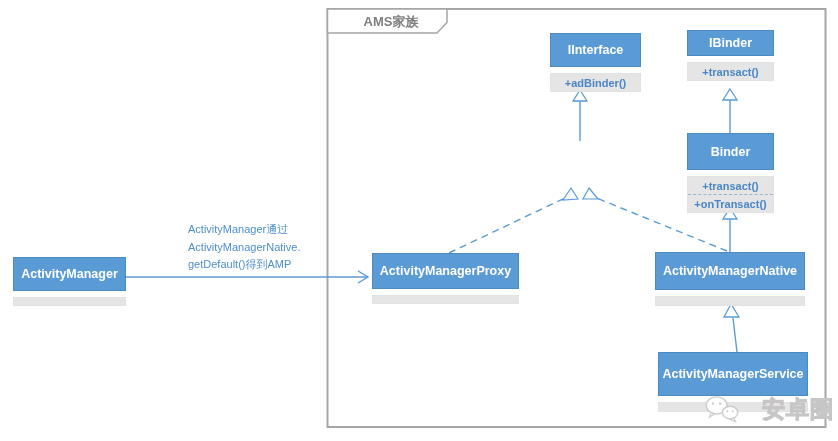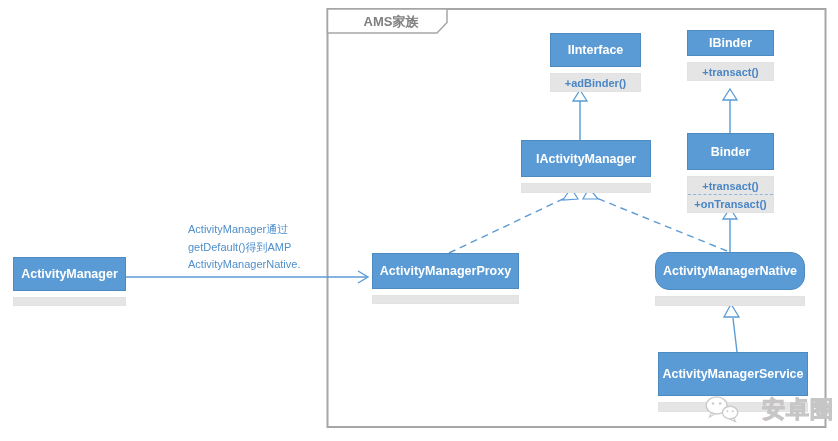--- a/index.html
+++ b/index.html
@@ -92,24 +92,20 @@
   <div class="class-box" style="left:13px;top:257px;width:113px;">
     <div class="class-header" style="height:34px;">ActivityManager</div>
     <div class="class-strip" style="height:9px;"></div>
   </div>
 
   <div class="class-box" style="left:372px;top:253px;width:147px;">
     <div class="class-header" style="height:36px;">ActivityManagerProxy</div>
     <div class="class-strip" style="height:9px;"></div>
   </div>
 
-  <div class="class-box" style="left:521px;top:140px;width:130px;">
-    <div class="class-header" style="height:37px;">IActivityManager</div>
-    <div class="class-strip" style="height:10px;"></div>
-  </div>
 
   <div class="class-box" style="left:534px;top:33px;width:91px;padding-left:16px;">
     <div class="class-header" style="height:34px;">IInterface</div>
     <div class="class-strip">
       <div class="method-row">+adBinder()</div>
     </div>
   </div>
 
   <div class="class-box" style="left:687px;top:30px;width:87px;">
     <div class="class-header" style="height:26px;">IBinder</div>
@@ -120,33 +116,33 @@
 
   <div class="class-box" style="left:687px;top:133px;width:87px;">
     <div class="class-header" style="height:37px;text-align:right;">Binder</div>
     <div class="class-strip">
       <div class="method-row">+transact()</div>
       <div class="method-row divided">+onTransact()</div>
     </div>
   </div>
 
   <div class="class-box" style="left:655px;top:252px;width:150px;">
-    <div class="class-header" style="height:38px;border-radius:14px;">ActivityManagerNative</div>
+    <div class="class-header" style="height:38px;">ActivityManagerNative</div>
     <div class="class-strip" style="height:10px;"></div>
   </div>
 
   <div class="class-box" style="left:658px;top:352px;width:150px;">
     <div class="class-header" style="height:44px;">ActivityManagerService</div>
     <div class="class-strip" style="height:10px;"></div>
   </div>
 
   <div class="annotation">
     <span>ActivityManager通过</span>
+    <span>ActivityManagerNative.</span>
     <span>getDefault()得到AMP</span>
-    <span>ActivityManagerNative.</span>
   </div>
 
   <div class="watermark">
     <svg width="40" height="30" viewBox="0 0 40 30">
       <ellipse cx="14" cy="11" rx="11.5" ry="9.5" fill="#ffffff" stroke="#cccccc" stroke-width="1.6"></ellipse>
       <path d="M8,19 L6,24 L12,20.5 Z" fill="#ffffff" stroke="#cccccc" stroke-width="1.3"></path>
       <circle cx="10" cy="9" r="1.4" fill="#cccccc"></circle>
       <circle cx="18" cy="9" r="1.4" fill="#cccccc"></circle>
       <ellipse cx="29" cy="19" rx="8.5" ry="7" fill="#ffffff" stroke="#cccccc" stroke-width="1.6"></ellipse>
       <path d="M33,25 L35,29 L29,26.5 Z" fill="#ffffff" stroke="#cccccc" stroke-width="1.3"></path>

